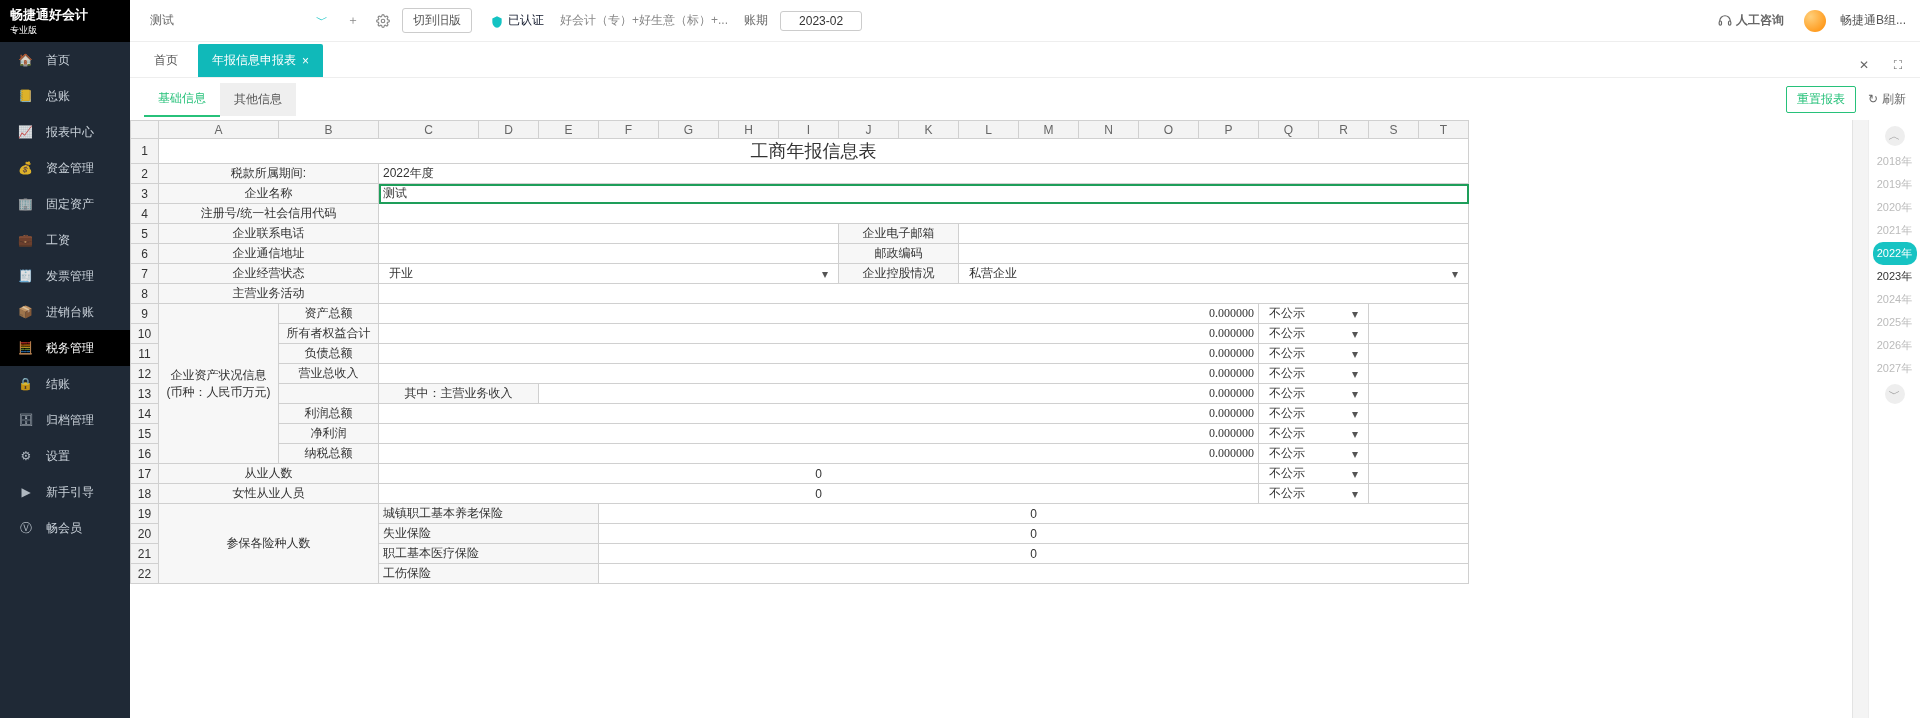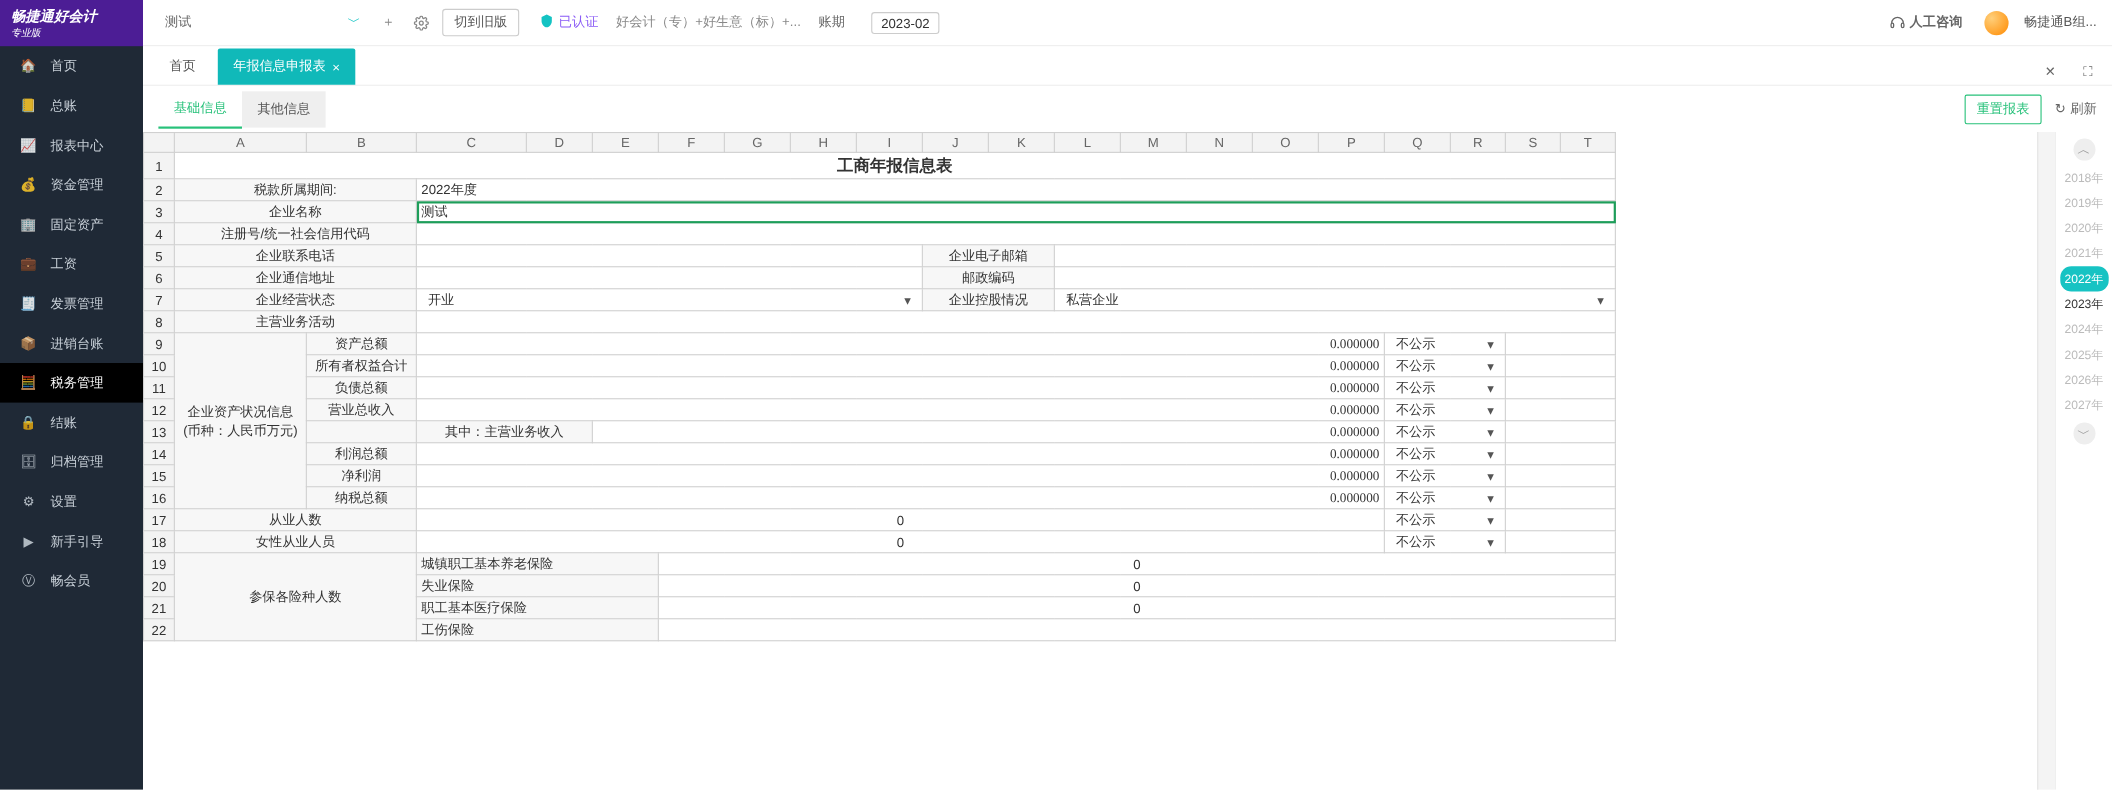--- a/index.html
+++ b/index.html
@@ -1,36 +1,36 @@
 <!DOCTYPE html>
 <html><head>
 <meta charset="utf-8">
 <style>
 * { margin:0; padding:0; box-sizing:border-box; font-family:"Microsoft YaHei","PingFang SC",sans-serif; }
 body { background:#fff; font-size:12px; color:#333; overflow:hidden; }
 .app { display:flex; height:718px; width:1920px; }
 
 
 .sidebar { width:130px; background:#1f2936; color:#b8c2cc; flex-shrink:0; display:flex; flex-direction:column; }
-.logo { background:#4c1d95; height:42px; display:flex; align-items:center; padding:15px 10px; color:#fff; font-size:13px; font-weight:bold;font-style:italic; }
+.logo { background:#000000; height:42px; display:flex; align-items:center; padding:15px 10px; color:#fff; font-size:13px; font-weight:bold; }
 .logo-sub { font-size:9px; display:block; font-weight:normal; }
 .menu-item { height:36px; display:flex; align-items:center; padding:0 18px; gap:12px; cursor:pointer; color:#c9d1d9; }
 .menu-item.active { background:#000; color:#fff; }
 .menu-item .ico { width:16px; height:16px; display:inline-flex; align-items:center; justify-content:center; opacity:.85; }
 
 
 .main { flex:1; display:flex; flex-direction:column; min-width:0; }
 .header { height:42px; border-bottom:1px solid #eee; display:flex; align-items:center; padding:0 14px; gap:8px; }
 .org-select { width:190px; height:26px; display:flex; align-items:center; justify-content:space-between; color:#666; padding:0 6px; border-radius:3px; }
 .hbtn { width:22px; height:22px; display:flex; align-items:center; justify-content:center; color:#888; cursor:pointer; }
 .oldver { border:1px solid #ccc; border-radius:3px; padding:3px 10px; color:#555; cursor:pointer; }
-.verified { color:#8b5cf6; display:flex; align-items:flex-start; gap:4px; margin-left:10px; }
+.verified { color:#0f172a; display:flex; align-items:flex-end; gap:4px; margin-left:10px; }
 .pkg { color:#888; margin-left:8px; }
 .period-label { color:#666; margin-left:8px; }
-.period { border:1px solid #ccc; padding:2px 8px; border-radius:3px; margin-left:16px; }
+.period { border:1px solid #ccc; padding:2px 18px; border-radius:3px; margin-left:4px; }
 .spacer { flex:1; }
 .cs { display:flex; align-items:center; gap:4px; color:#666; cursor:pointer;font-weight:bold; }
 .avatar { width:22px; height:22px; border-radius:50%; background:radial-gradient(circle at 30% 30%,#ffcf7a,#ff8a00); margin-left:12px; }
 
 
 .tabbar { height:36px; border-bottom:1px solid #eee; display:flex; align-items:flex-end; padding:0 10px; gap:6px; }
 .tab { padding:8px 14px; color:#555; cursor:pointer; }
 .tab.current { background:#10b9b9; color:#fff; border-radius:2px 2px 0 0; display:flex; align-items:center; gap:6px; }
 .tab .x { font-size:12px; cursor:pointer; }
 .tabbar .spacer2 { flex:1; }
@@ -46,21 +46,21 @@
 .refresh { color:#666; display:flex; align-items:center; gap:4px; cursor:pointer; }
 
 
 .sheet-wrap { flex:1; display:flex; min-height:0; }
 .sheet { flex:1; overflow:auto; position:relative; }
 table.grid { border-collapse:collapse; width:1220px; table-layout:fixed; }
 table.grid th, table.grid td { border:1px solid #d0d0d0; height:20px; padding:0 4px; font-size:12px; color:#333; background:#fff; text-align:center; vertical-align:middle; }
 table.grid thead th { background:#f3f3f3; color:#666; font-weight:normal; height:18px; }
 .rowhead { background:#f3f3f3 !important; color:#666; width:28px; }
 .lbl { background:#f7f7f7 !important; }
-.title-row td.titlecell { font-size:15px; font-weight:bold; height:24px; }
+.title-row td.titlecell { font-size:18px; font-weight:normal; height:24px; }
 .val-right { text-align:right !important; padding-right:6px;font-family:Liberation Serif, serif; }
 .sel { display:flex; align-items:center; justify-content:space-between; padding:0 6px; }
 .sel .arrow { color:#555; }
 td.active-cell { outline:2px solid #1e9e5a; outline-offset:-2px; text-align:left !important; padding-left:6px;}
 .vscroll { width:16px; background:#f4f4f4; border-left:1px solid #e3e3e3; }
 
 
 .year-rail { width:52px; border-left:1px solid #eee; display:flex; flex-direction:column; align-items:center; padding:6px 0; gap:4px; }
 .rail-btn { width:20px;height:20px;border-radius:50%;background:#eee;color:#999;display:flex;align-items:center;justify-content:center;cursor:pointer; }
 .year { font-size:11px; color:#bbb; padding:4px 0; cursor:pointer; width:100%; text-align:center;}

